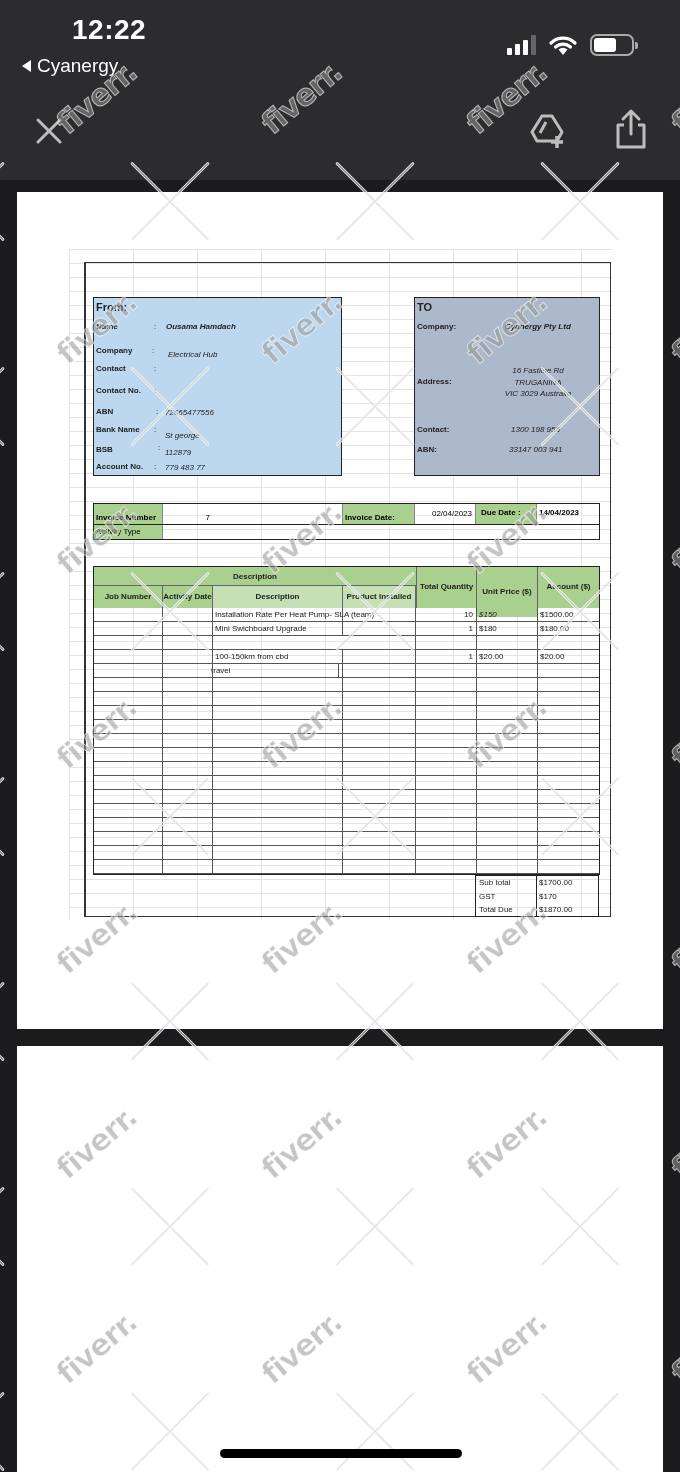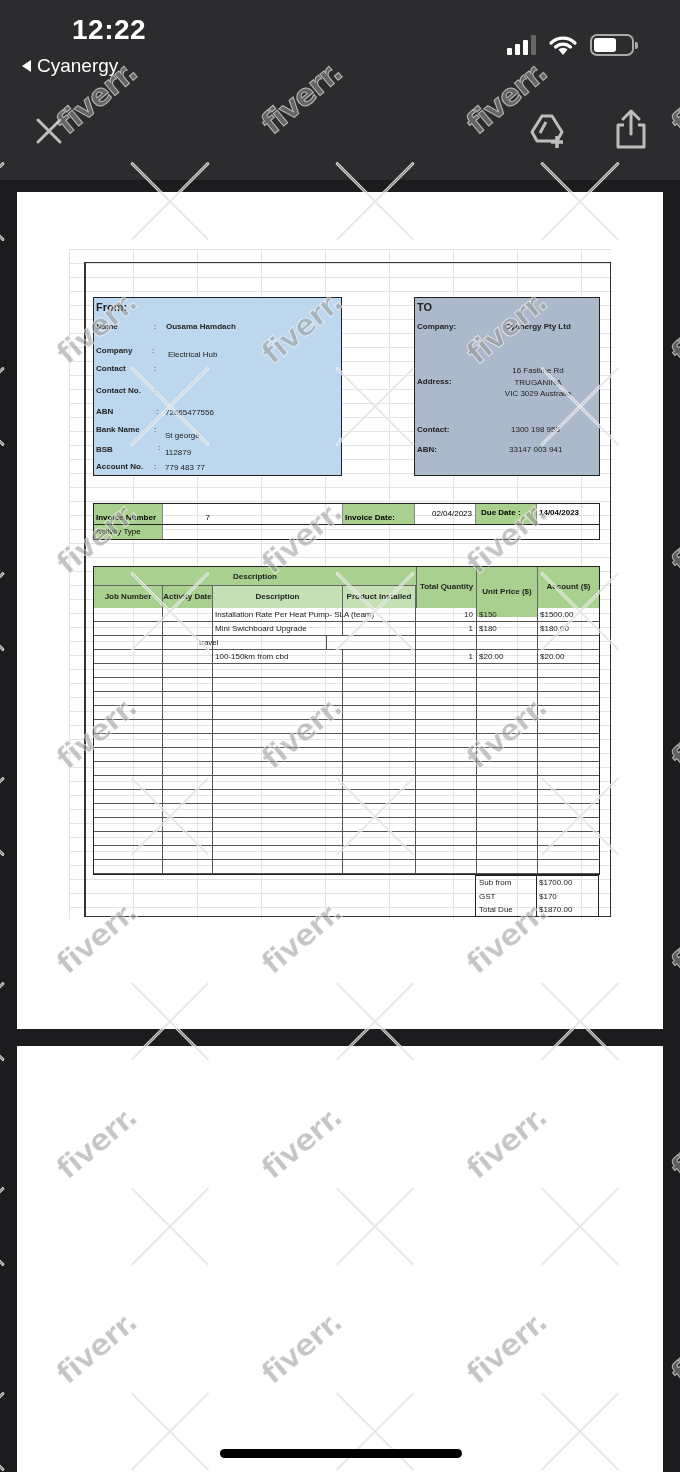--- a/index.html
+++ b/index.html
@@ -38,21 +38,21 @@
       linear-gradient(to bottom, #e4e4e4 1px, transparent 1px);
     background-size: 64px 100%, 100% 14px; }
   .frame { position: absolute; left: 67px; top: 70px; width: 527px; height: 655px; border: 1px solid #333; border-left: 2px solid #333; background: transparent; }
 
   .title-bar { position: absolute; left: 76px; top: 71px; width: 508px; height: 22px; background: #c5e0b4; text-align: center; font-weight: bold; font-size: 14px; line-height: 22px; color: #111; }
 
   .from-box { position: absolute; left: 76px; top: 105px; width: 249px; height: 179px; background: #bdd7ee; border: 1.5px solid #222; font-size: 8px; color: #222; }
   .to-box { position: absolute; left: 397px; top: 105px; width: 186px; height: 179px; background: #acb9ca; border: 1.5px solid #222; font-size: 8px; color: #222; }
   .box-head { position: absolute; left: 2px; top: 3px; font-size: 11px; font-weight: bold; }
   .fld { position: absolute; font-weight: bold; }
-  .val { position: absolute; }
+  .val { position: absolute; font-style: italic; }
   .colon { position: absolute; }
 
   .inv-row { position: absolute; left: 76px; top: 311px; width: 507px; height: 37px; border: 1.5px solid #222; font-size: 8px; padding-left: 29px; }
   .cell { position: absolute; border-right: 1px solid #888; height: 100%; }
   .green { background: #a9d08e; }
   .inv-row .r1 { position: absolute; top: 0; left: 0; width: 100%; height: 21px; border-bottom: 1.5px solid #222; }
   .inv-row .r2 { position: absolute; top: 21px; left: 0; width: 100%; height: 14px; }
 
   .table { position: absolute; left: 76px; top: 374px; width: 507px; font-size: 8px; color: #222; border: 1.5px solid #222; }
   .thead-top { position: absolute; top: 0; height: 19px; background: #a9d08e; text-align: center; font-weight: bold; line-height: 19px; border-bottom: 1px solid #666; }
@@ -212,36 +212,36 @@
       <div class="th" style="left:322px;top:0;width:61px;height:41px;border-left:1px solid #666">Total Quantity</div>
       <div class="th" style="left:383px;top:0;width:61px;height:50px;">Unit Price ($)</div>
       <div class="th" style="left:444px;top:0;width:61px;height:41px;border-right:none">Account ($)</div>
       <div id="rows">
           <div class="grid-row" style="top: 41px;">
             <div class="gc" style="left: 0px; width: 69px;"></div>
             <div class="gc" style="left: 69px; width: 50px;"></div>
             <div class="gc" style="left: 119px; width: 130px;">Installation Rate Per Heat Pump- SLA (team)</div>
             <div class="gc" style="left: 249px; width: 73px; border-right: 1px solid rgb(85, 85, 85);"></div>
             <div class="gc num" style="left: 322px; width: 61px;">10</div>
-            <div class="gc" style="left: 383px; width: 61px;">$150</div>
+            <div class="gc" style="left: 383px; width: 61px; font-style: italic;">$150</div>
             <div class="gc" style="left: 444px; width: 61px; border-right: none;">$1500.00</div>
           </div>
           <div class="grid-row" style="top: 55px;">
             <div class="gc" style="left: 0px; width: 69px;"></div>
             <div class="gc" style="left: 69px; width: 50px;"></div>
             <div class="gc" style="left: 119px; width: 130px;">Mini Swichboard Upgrade</div>
             <div class="gc" style="left: 249px; width: 73px;"></div>
             <div class="gc num" style="left: 322px; width: 61px;">1</div>
             <div class="gc" style="left: 383px; width: 61px;">$180</div>
             <div class="gc" style="left: 444px; width: 61px; border-right: none;">$180.00</div>
           </div>
           <div class="grid-row" style="top: 69px;">
             <div class="gc" style="left: 0px; width: 69px;"></div>
             <div class="gc" style="left: 69px; width: 50px;"></div>
-            <div class="gc" style="left: 103px; width: 130px;">travel</div>
+            <div class="gc" style="left: 115px; width: 130px; margin-top: 28px;">travel</div>
             <div class="gc" style="left: 249px; width: 73px;"></div>
             <div class="gc num" style="left: 322px; width: 61px;"></div>
             <div class="gc" style="left: 383px; width: 61px;"></div>
             <div class="gc" style="left: 444px; width: 61px; border-right: none;"></div>
           </div>
           <div class="grid-row" style="top: 83px;">
             <div class="gc" style="left: 0px; width: 69px;"></div>
             <div class="gc" style="left: 69px; width: 50px;"></div>
             <div class="gc" style="left: 119px; width: 130px;">100-150km from cbd</div>
             <div class="gc" style="left: 249px; width: 73px;"></div>
@@ -383,21 +383,21 @@
             <div class="gc num" style="left: 322px; width: 61px;"></div>
             <div class="gc" style="left: 383px; width: 61px;"></div>
             <div class="gc" style="left: 444px; width: 61px; border-right: none;"></div>
           </div>
         </div>
     </div>
 
     <div class="totals">
       <div class="tot-div"></div>
       <div class="tot-row" style="top:0">
-        <span class="lbl">Sub from</span>
+        <span class="lbl">Sub total</span>
         <span class="amt">$1700.00</span>
       </div>
       <div class="tot-row" style="top:13.5px">
         <span class="lbl">GST</span>
         <span class="amt">$170</span>
       </div>
       <div class="tot-row" style="top:27px">
         <span class="lbl">Total Due</span>
         <span class="amt">$1870.00</span>
       </div>

